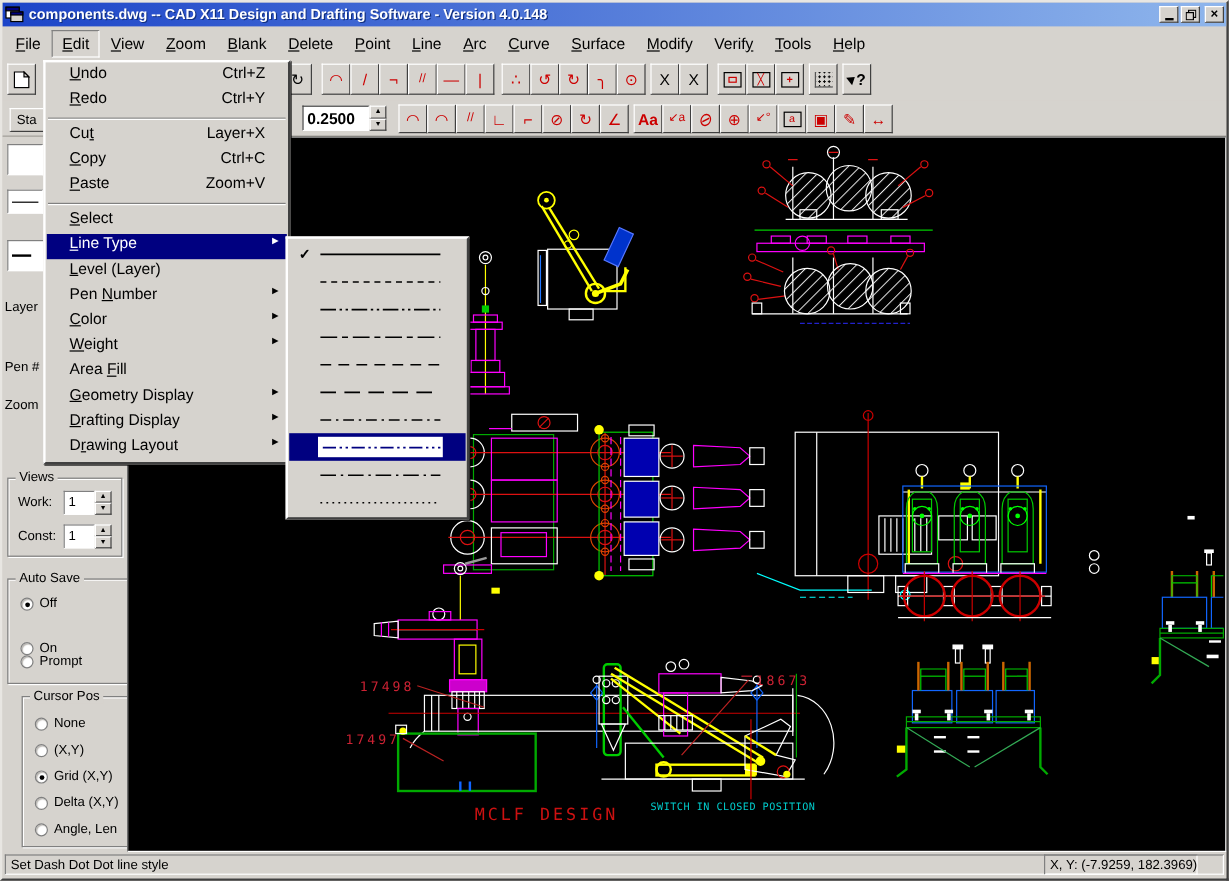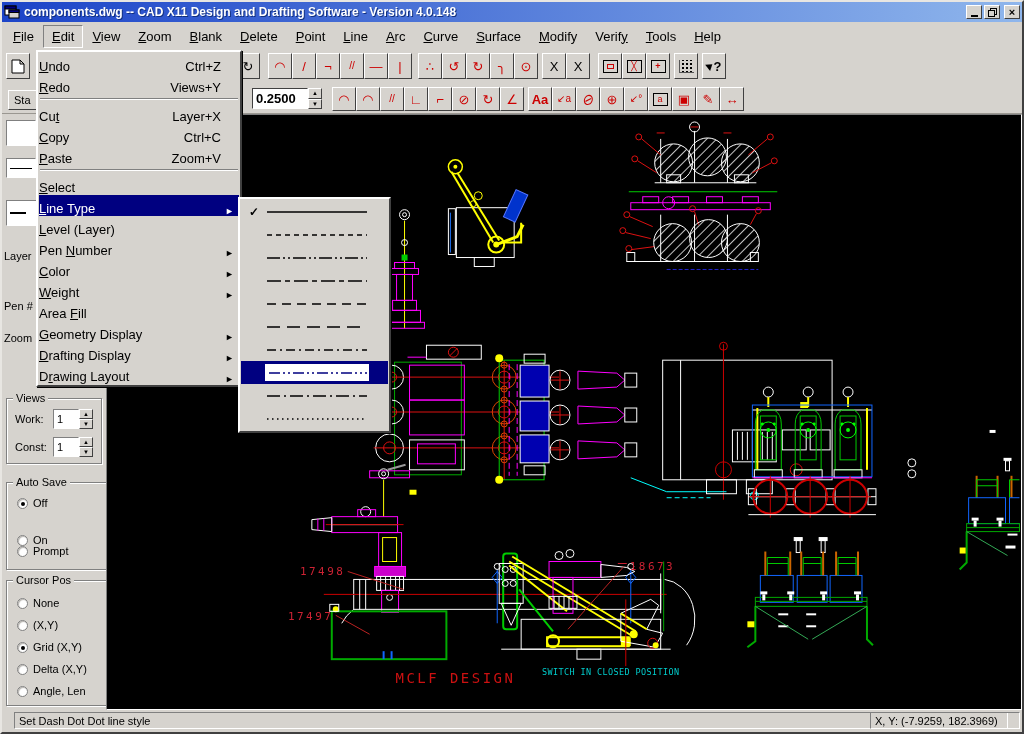--- a/index.html
+++ b/index.html
@@ -46,21 +46,21 @@
   .radiorow{position:absolute;display:flex;align-items:center;gap:5px}
   .radio{width:11px;height:11px;border-radius:50%;background:#fff;border:1px solid #808080;box-shadow:inset 1px 1px 1px #b8b5b0;position:relative;flex:none}
   .radio.checked::after{content:"";position:absolute;left:3px;top:3px;width:4px;height:4px;border-radius:50%;background:#000}
   .spinfield{position:absolute;height:20px;background:#fff;border:1px solid;border-color:#808080 #fff #fff #808080;font-size:11px;padding:3px 3px}
   
   .canvas{position:absolute;left:104px;top:112px;width:916px;height:596px;background:#000;border:1px solid;border-color:#808080 #fff #fff #808080}
   .canvas svg{display:block}
   
   .popup{position:absolute;background:#d6d3ce;border:2px solid;border-color:#fff #404040 #404040 #fff;box-shadow:1px 1px 0 #000}
   .editmenu{left:34px;top:48px;width:206px;padding:1px}
-  .pmi{position:relative;height:21px;display:flex;align-items:flex-end;padding:0 18px 0 0;font-size:13px;color:#000}
+  .pmi{position:relative;height:21px;display:flex;align-items:flex-start;padding:0 18px 0 19px;font-size:13px;color:#000}
   .pmi .lbl{flex:1}
   .pmi .sc{margin-left:10px}
   .pmi .subarrow{position:absolute;right:5px;font-size:9px}
   .pmi.hl{background:#000080;color:#fff}
   .psep{height:2px;border-top:1px solid #808080;border-bottom:1px solid #fff;margin:3px 1px}
   
   .ltmenu{left:236px;top:195px;width:153px;padding:1px}
   .smi{position:relative;height:23px;display:flex;align-items:center;padding-left:8px}
   .smi .chk{width:16px;font-size:12px;color:#000;font-weight:bold}
   .smi .patwrap{width:104px;height:9px;display:flex;align-items:center;margin-left:16px}
@@ -295,21 +295,21 @@
       <span class="radiorow" style="left:10px;top:51px">
           <span class="radio"></span>
           <span>On</span>
         </span>
       <span class="radiorow" style="left:10px;top:62px">
           <span class="radio"></span>
           <span>Prompt</span>
         </span>
     </div>
 
-    <div class="groupbox" style="left:4px;top:466px;width:104px;height:126px">
+    <div class="groupbox" style="left:16px;top:466px;width:104px;height:126px">
       <span class="gtitle">Cursor Pos</span>
       <span class="radiorow" style="left:10px;top:16px">
           <span class="radio"></span>
           <span>None</span>
         </span>
       <span class="radiorow" style="left:10px;top:38px">
           <span class="radio"></span>
           <span>(X,Y)</span>
         </span>
       <span class="radiorow" style="left:10px;top:60px">
@@ -779,21 +779,21 @@
   </svg>
   </div>
 
   <div class="popup editmenu">
     <div class="pmi">
         <span class="lbl"><u>U</u>ndo</span>
         <span class="sc">Ctrl+Z</span>
       </div>
     <div class="pmi">
         <span class="lbl"><u>R</u>edo</span>
-        <span class="sc">Views+Y</span>
+        <span class="sc">Ctrl+Y</span>
       </div>
     <div class="psep"></div>
     <div class="pmi">
         <span class="lbl">Cu<u>t</u></span>
         <span class="sc">Layer+X</span>
       </div>
     <div class="pmi">
         <span class="lbl"><u>C</u>opy</span>
         <span class="sc">Ctrl+C</span>
       </div>
@@ -909,17 +909,17 @@
     <div class="smi">
         <span class="patwrap">
           <svg class="patline" width="104" height="4">
             <line x1="2" y1="2" x2="102" y2="2" stroke-dasharray="1.5,3.5"></line>
           </svg>
         </span>
       </div>
   </div>
 
   <div class="statusbar">
-    <span class="scell" style="left:12px;width:994px">Set Dash Dot Dot line style</span>
+    <span class="scell" style="left:2px;width:994px">Set Dash Dot Dot line style</span>
     <span class="scell" style="left:868px;width:150px">X, Y: (-7.9259, 182.3969)</span>
   </div>
 
 </div>
 
 </body></html>

